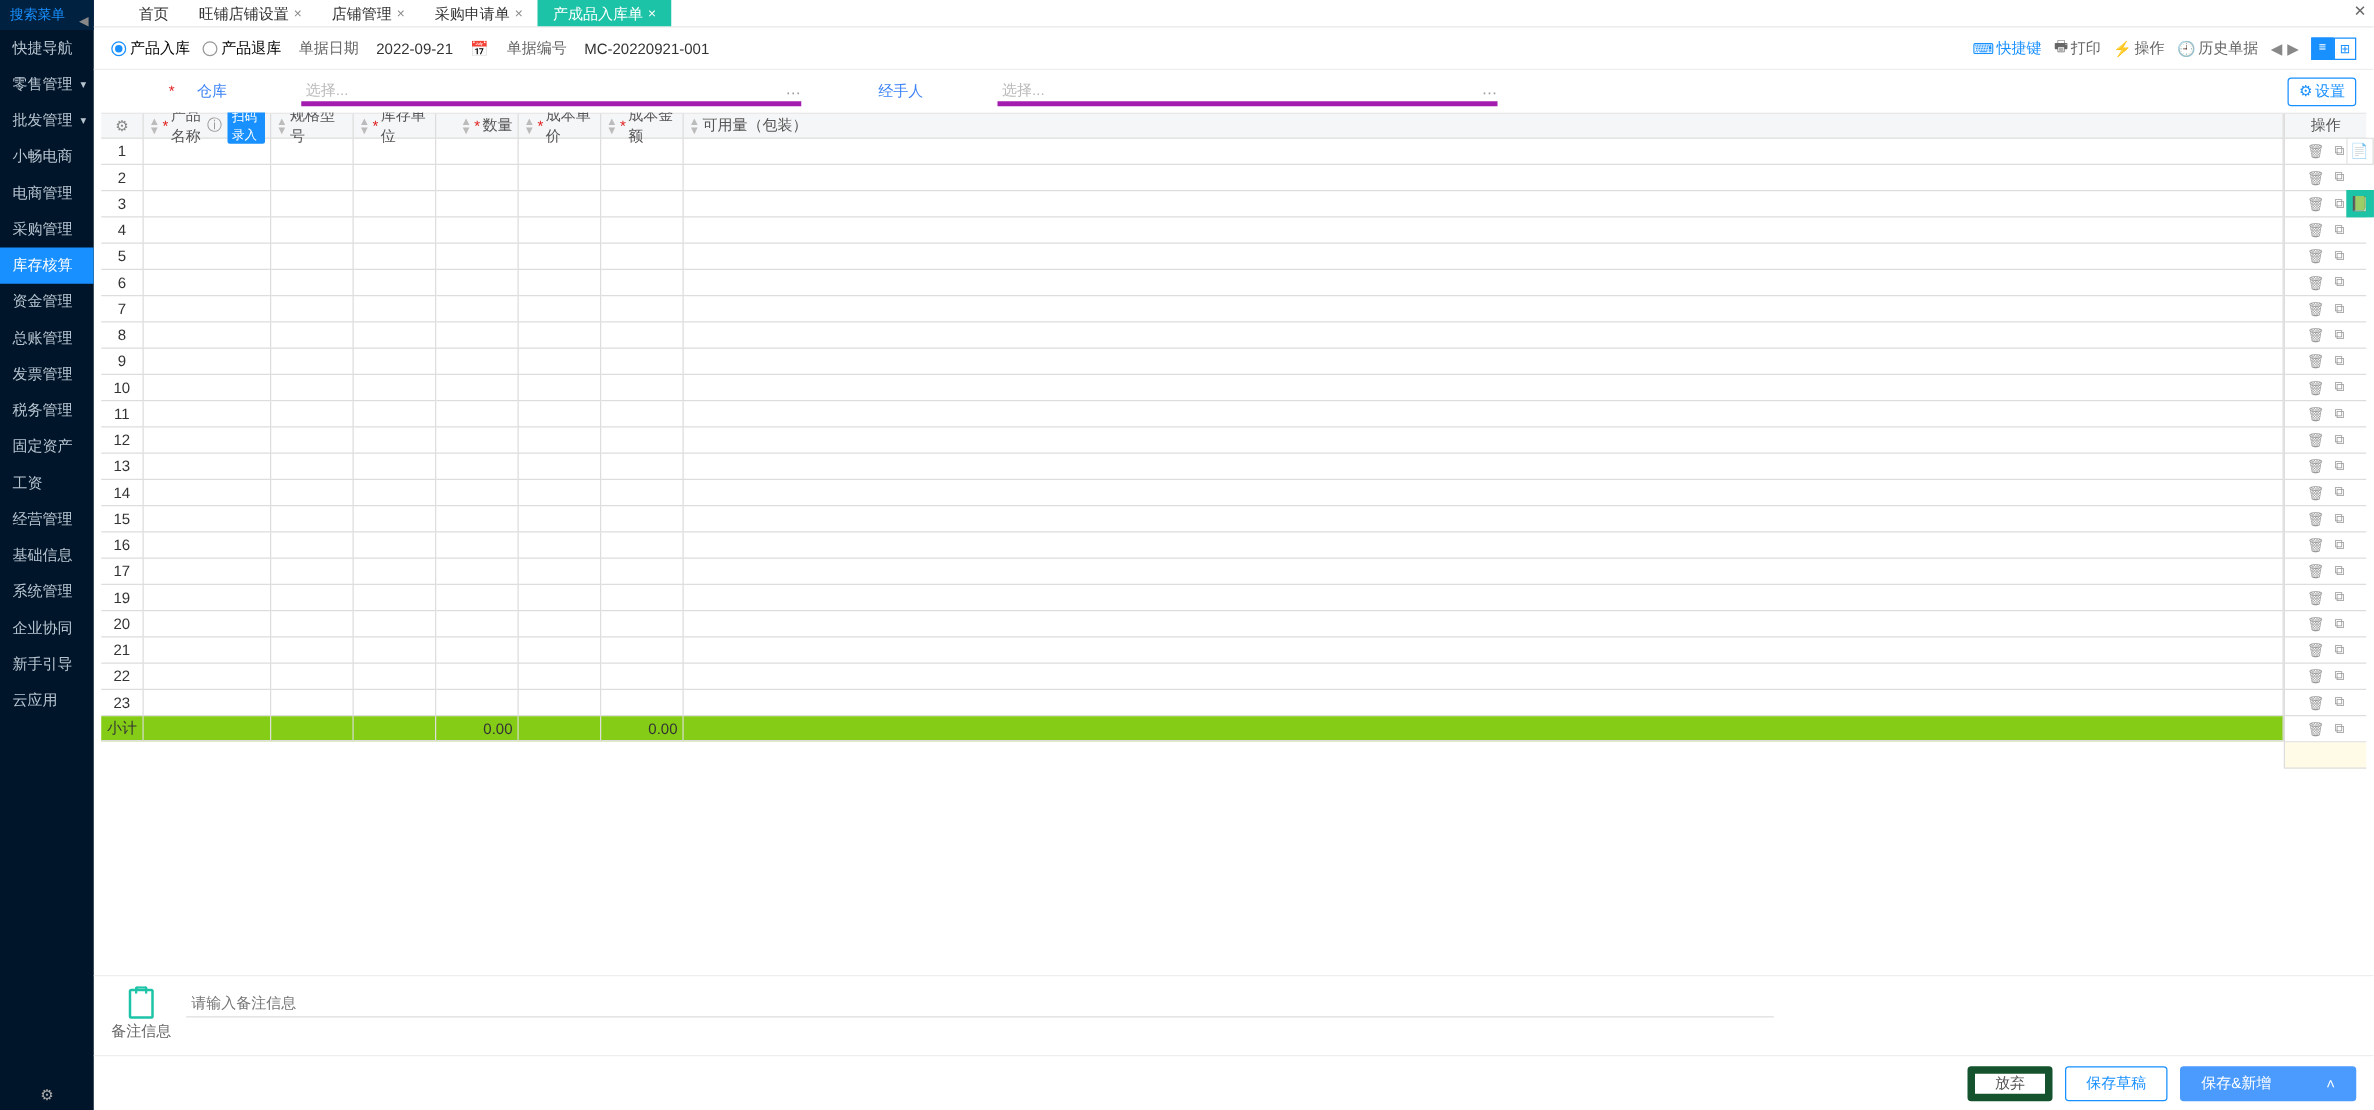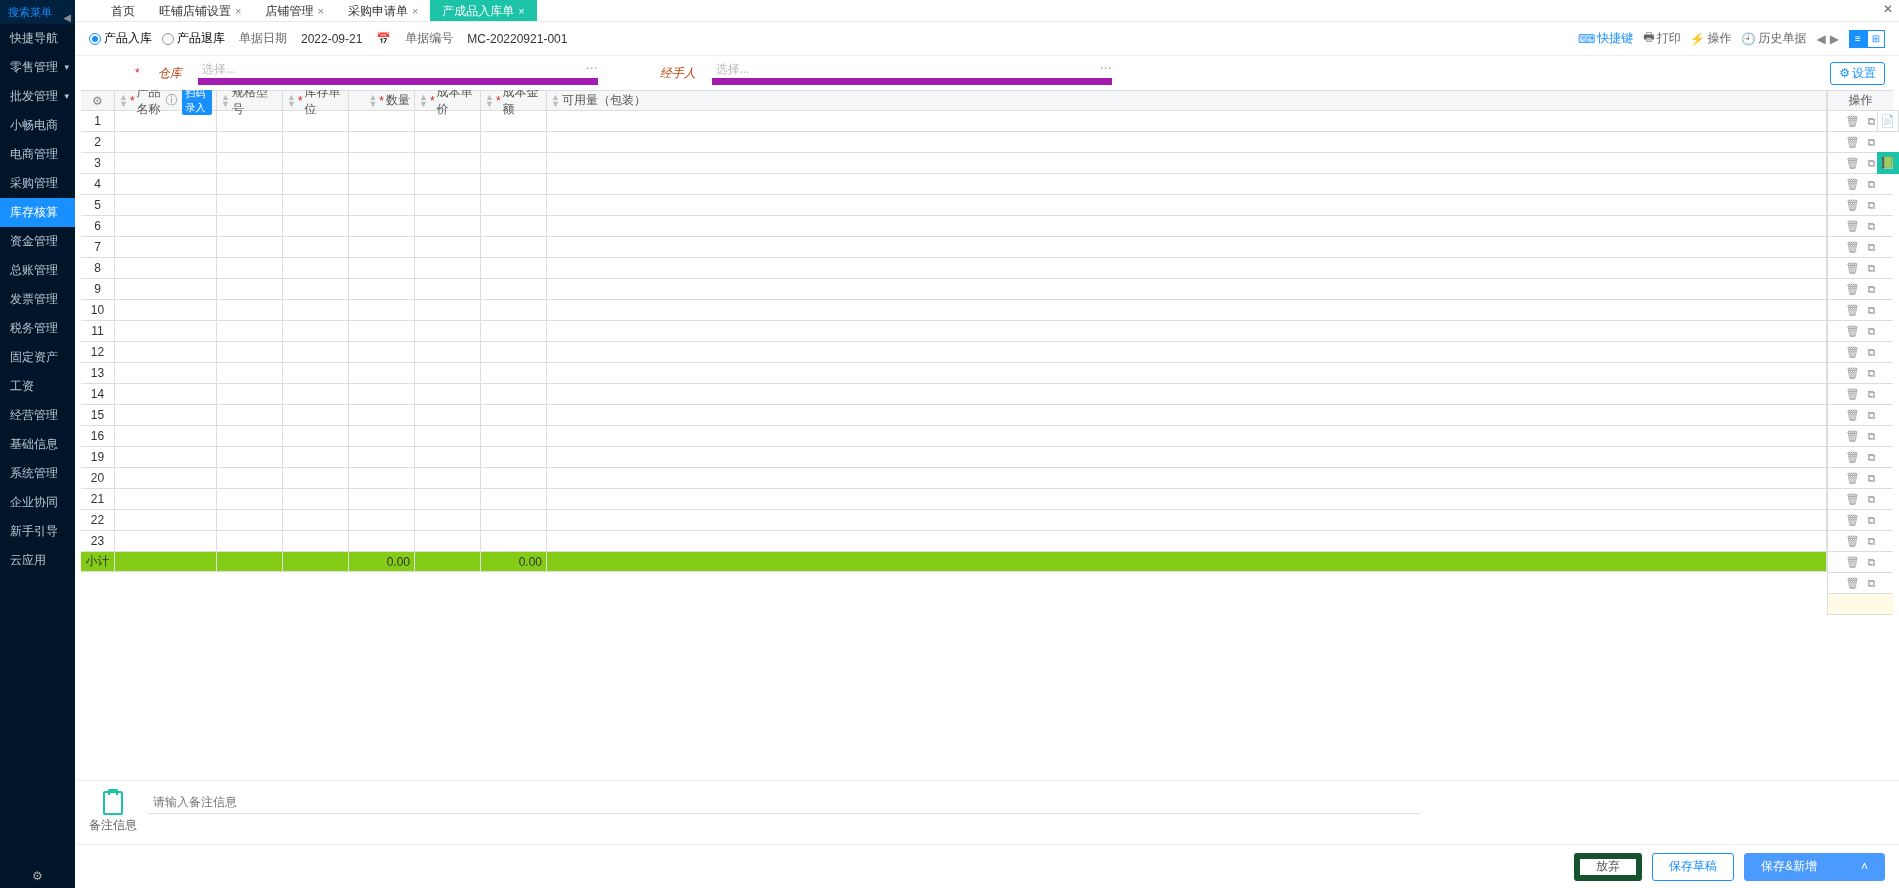--- a/index.html
+++ b/index.html
@@ -33,22 +33,22 @@
 .link-btn { color: #1890ff; cursor: pointer; display: flex; align-items: center; gap: 2px; }
 .link-btn.gray { color: #666; }
 .nav-arrows { display: flex; gap: 4px; color: #888; }
 .nav-arrows span { cursor: pointer; }
 .view-toggle { display: flex; }
 .view-toggle span { width: 18px; height: 18px; display: inline-flex; align-items: center; justify-content: center; border: 1px solid #1890ff; cursor: pointer; font-size: 10px; }
 .view-toggle .on { background: #1890ff; color: #fff; }
 .view-toggle .off { color: #1890ff; }
 .filter-row { height: 34px; display: flex; align-items: center; padding: 0 14px; gap: 16px; }
 .filter-row .req { color: #e02020; margin-right: 2px; }
-.filter-row .flabel { color: #c2410c; font-style: italic; }
-.select-box { width: 400px; height: 24px; border-bottom: 7px solid #a21caf; display: flex; align-items: flex-start; color: #bbb; position: relative; padding-left: 4px; }
+.filter-row .flabel { color: #3b82f6; }
+.select-box { width: 400px; height: 24px; border-bottom: 4px solid #a21caf; display: flex; align-items: flex-end; color: #bbb; position: relative; padding-left: 4px; margin-left: 43px; }
 .select-box .dots { position: absolute; right: 0; color: #999; }
 .filter-spacer { flex: 1; }
 .settings-btn { border: 1px solid #1890ff; color: #1890ff; padding: 2px 8px; border-radius: 3px; cursor: pointer; display: flex; align-items: center; gap: 2px; font-size: 12px; }
 .table-wrap { flex: 1; overflow: auto; padding: 0 6px; position: relative; }
 .grid { display: flex; border-top: 1px solid #ddd; }
 .grid-left { flex: 1; min-width: 0; }
 .grid-right { width: 66px; border-left: 1px solid #ddd; }
 .hdr-row { display: flex; background: #f5f6f7; height: 20px; font-size: 12px; color: #555; }
 .cell { border-right: 1px solid #ddd; border-bottom: 1px solid #ddd; display: flex; align-items: center; padding: 0 4px; overflow: hidden; white-space: nowrap; }
 .hcell { border-right: 1px solid #ddd; border-bottom: 1px solid #ddd; display: flex; align-items: center; padding: 0 4px; gap: 2px; position: relative; }
@@ -393,20 +393,30 @@
                 <div class="cell col-idx">16</div>
                 <div class="cell col-prod"></div>
                 <div class="cell col-spec"></div>
                 <div class="cell col-unit"></div>
                 <div class="cell col-qty"></div>
                 <div class="cell col-price"></div>
                 <div class="cell col-amt"></div>
                 <div class="cell col-avail"></div>
               </div>
               <div class="body-row">
+                <div class="cell col-idx">17</div>
+                <div class="cell col-prod"></div>
+                <div class="cell col-spec"></div>
+                <div class="cell col-unit"></div>
+                <div class="cell col-qty"></div>
+                <div class="cell col-price"></div>
+                <div class="cell col-amt"></div>
+                <div class="cell col-avail"></div>
+              </div>
+              <div class="body-row">
                 <div class="cell col-idx">19</div>
                 <div class="cell col-prod"></div>
                 <div class="cell col-spec"></div>
                 <div class="cell col-unit"></div>
                 <div class="cell col-qty"></div>
                 <div class="cell col-price"></div>
                 <div class="cell col-amt"></div>
                 <div class="cell col-avail"></div>
               </div>
               <div class="body-row">

